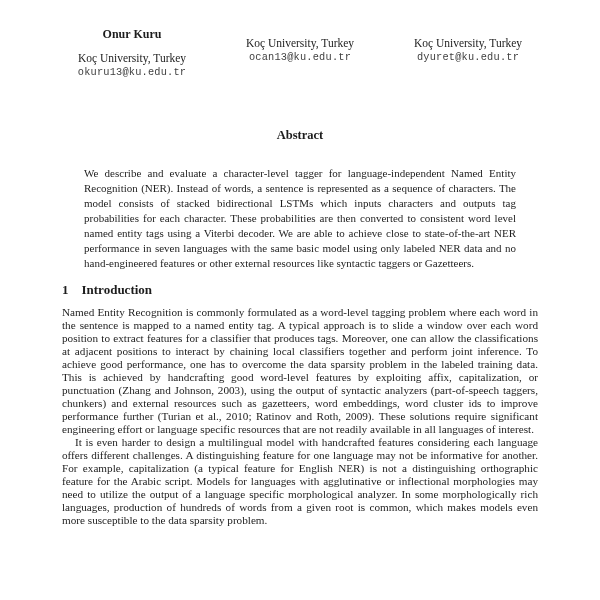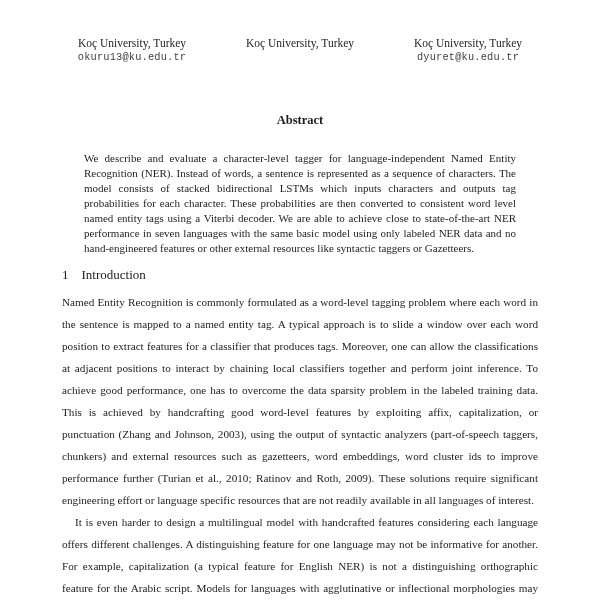--- a/index.html
+++ b/index.html
@@ -56,52 +56,54 @@
     margin: 23px auto 0 auto;
     text-align: justify;
     font-size: 11px;
     line-height: 15px;
   }
   .content {
     margin: 0 62px;
   }
   .section-heading {
     margin-top: 11px;
-    font-weight: normal;
+    font-weight: bold;
     font-size: 13px;
   }
   .section-number {
     display: inline-block;
     margin-right: 13px;
   }
   .para {
     text-align: justify;
     font-size: 11.2px;
-    line-height: 22px;
+    line-height: 13px;
   }
   .para.first {
     margin-top: 8px;
   }
   .para.indented {
     text-indent: 13px;
   }
 </style>
 </head>
 <body>
 
 <div class="page">
 
 
   <div class="authors-row">
     <div class="author-block">
+      <div class="author-name">Onur Kuru</div>
       <div class="author-affiliation">Koç University, Turkey</div>
       <div class="author-email">okuru13@ku.edu.tr</div>
     </div>
     <div class="author-block">
       <div class="author-affiliation">Koç University, Turkey</div>
+      <div class="author-email">ocan13@ku.edu.tr</div>
     </div>
     <div class="author-block">
       <div class="author-affiliation">Koç University, Turkey</div>
       <div class="author-email">dyuret@ku.edu.tr</div>
     </div>
   </div>
 
   <div class="abstract-heading">Abstract</div>
 
   <div class="abstract-text">We describe and evaluate a character-level tagger for language-independent Named Entity Recognition (NER). Instead of words, a sentence is represented as a sequence of characters. The model consists of stacked bidirectional LSTMs which inputs characters and outputs tag probabilities for each character. These probabilities are then converted to consistent word level named entity tags using a Viterbi decoder. We are able to achieve close to state-of-the-art NER performance in seven languages with the same basic model using only labeled NER data and no hand-engineered features or other external resources like syntactic taggers or Gazetteers.</div>

